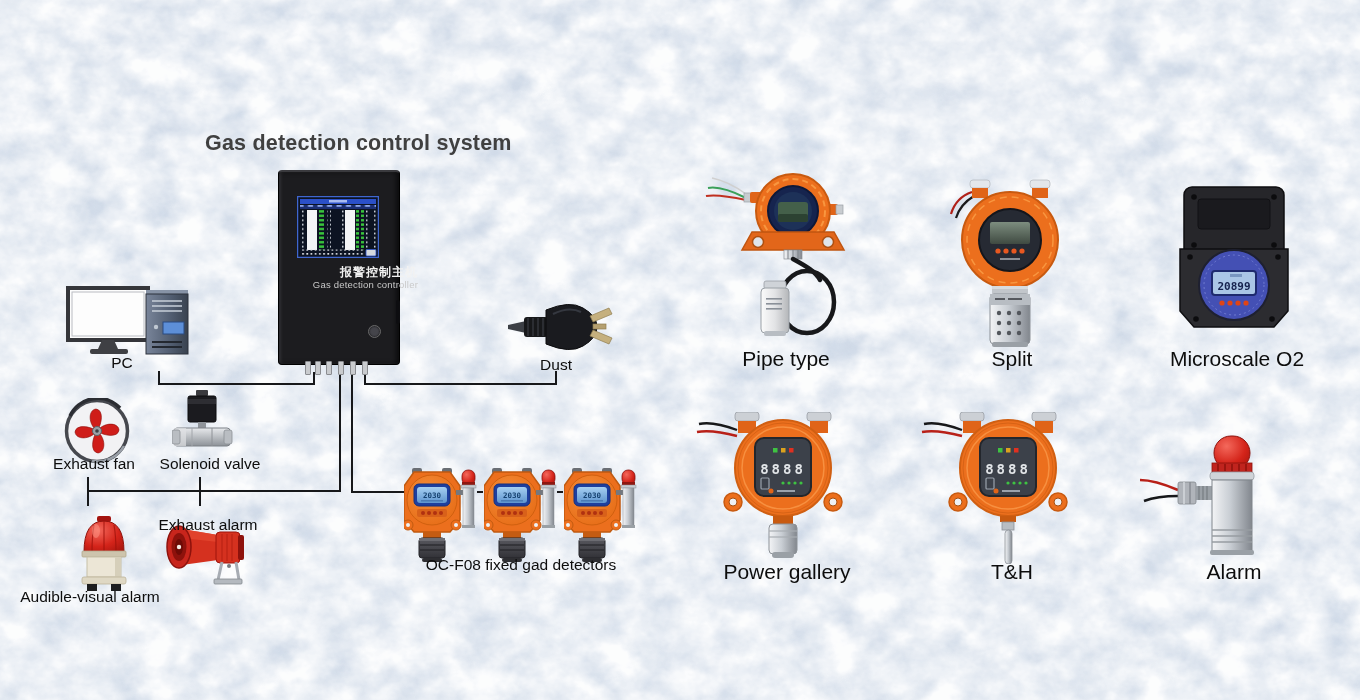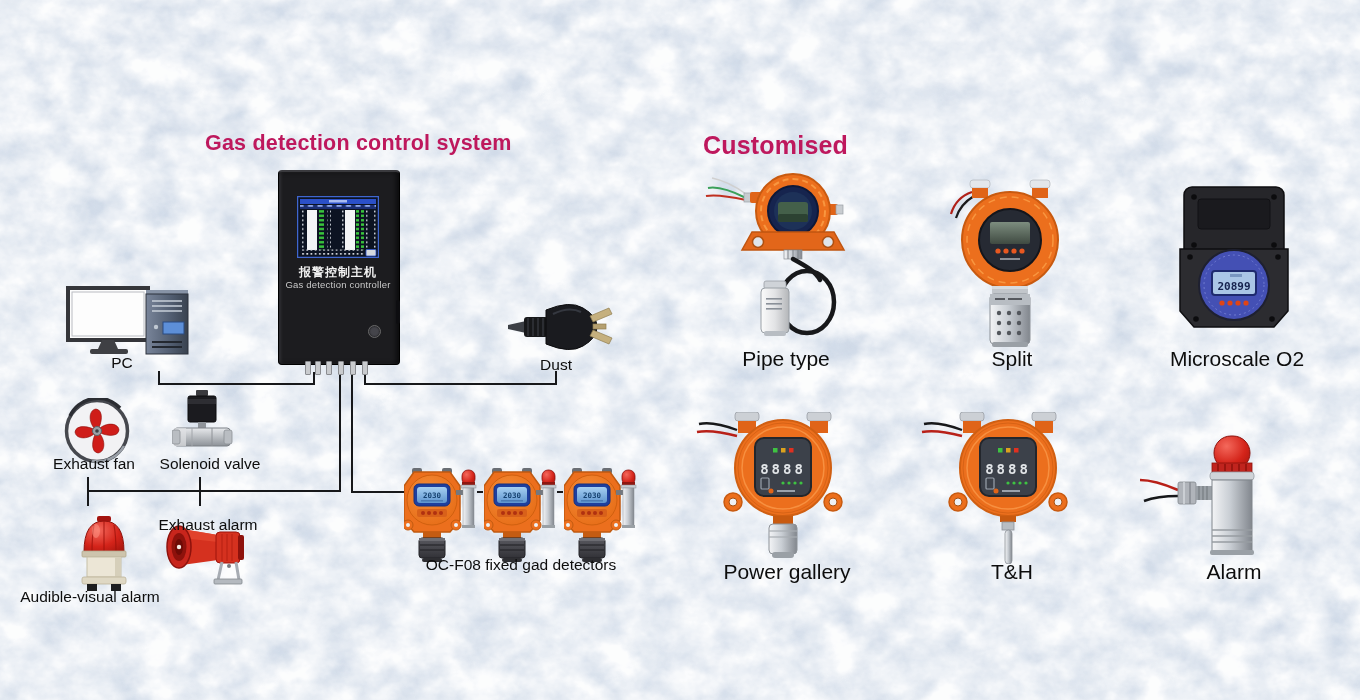--- a/index.html
+++ b/index.html
@@ -2,29 +2,29 @@
 <html><head>
 <meta charset="utf-8">
 <style>
   html,body{margin:0;padding:0;background:#e8edf4;}
   .stage{position:relative;width:1360px;height:700px;overflow:hidden;
          font-family:"Liberation Sans",sans-serif;background:#cdd8e5;}
   .stage svg{display:block;}
   .abs{position:absolute;}
   .line{position:absolute;background:#17181a;}
   .lbl{position:absolute;color:#0d0d0d;white-space:nowrap;transform:translateX(-50%);}
-  .lbl-l{position:absolute;color:#be185d;white-space:nowrap;}
+  .lbl-l{position:absolute;color:#404040;white-space:nowrap;}
   .b15{font-weight:normal;font-size:15.5px;}
   .title{font-weight:bold;font-size:21.5px;letter-spacing:.2px;}
   .heading{font-weight:bold;font-size:25px;letter-spacing:.2px;}
   .plabel{font-size:21px;font-weight:400;}
   .controller{position:absolute;left:278px;top:170px;width:120px;height:192px;
       background:#1c1c1f;border:1px solid #000;border-top:2px solid #3a3a3e;
       border-radius:4px;box-shadow:inset -3px 0 5px rgba(0,0,0,.6),inset 2px 0 3px rgba(90,90,95,.35);}
-  .ctext{position:absolute;width:160px;text-align:center;transform:translateX(-50%);}
+  .ctext{position:absolute;width:160px;text-align:right;transform:translateX(-50%);}
   .cn{font-size:12px;font-weight:bold;color:#f2f2f2;letter-spacing:1px;}
   .en{font-size:9.5px;color:#c9c9c9;letter-spacing:.2px;}
   .cbtn{position:absolute;left:368px;top:325px;width:11px;height:11px;border-radius:50%;
         background:#45454b;border:1px solid #666;box-shadow:inset 0 0 2px #000;}
   .latch{position:absolute;left:396px;top:300px;width:4px;height:24px;background:#0d0d10;border-radius:2px;}
   .stub{position:absolute;width:4px;height:12px;background:#c9cbce;border:1px solid #8a8c90;border-radius:1px;}
 </style>
 </head>
 <body>
 
@@ -109,21 +109,20 @@
   <div class="line" style="left:87px;top:477px;width:2px;height:29px"></div>
   <div class="line" style="left:199px;top:477px;width:2px;height:29px"></div>
   <div class="line" style="left:351px;top:372px;width:2px;height:121px"></div>
   <div class="line" style="left:351px;top:491px;width:57px;height:2px"></div>
   <div class="line" style="left:477px;top:491px;width:6px;height:2px"></div>
   <div class="line" style="left:485px;top:491px;width:4px;height:2px"></div>
   <div class="line" style="left:557px;top:491px;width:6px;height:2px"></div>
   <div class="line" style="left:565px;top:491px;width:4px;height:2px"></div>
 
   <div class="lbl-l title" style="left:205px;top:131px">Gas detection control system</div>
-  <div class="lbl-l heading" style="left:703px;top:131px">Customised</div>
 
   <div class="controller">
     <svg class="abs" style="left:18px;top:24px" width="82" height="62">
       <rect x="0" y="0" width="82" height="62" fill="#0c1322" stroke="#3f66cf" stroke-width="2.5"></rect>
       <rect x="3" y="3" width="76" height="5" fill="#2b50c8"></rect>
       <rect x="32" y="4" width="18" height="2.5" fill="#a9bcf0"></rect>
       <rect x="3" y="9" width="76" height="4" fill="#1c2f74"></rect>
       <rect x="3" y="9" width="76" height="4" fill="url(#pHdr)"></rect>
       <rect x="5" y="14" width="4" height="40" fill="url(#pDots)"></rect>
       <rect x="10" y="14" width="10" height="40" fill="#f3f4f6"></rect>

